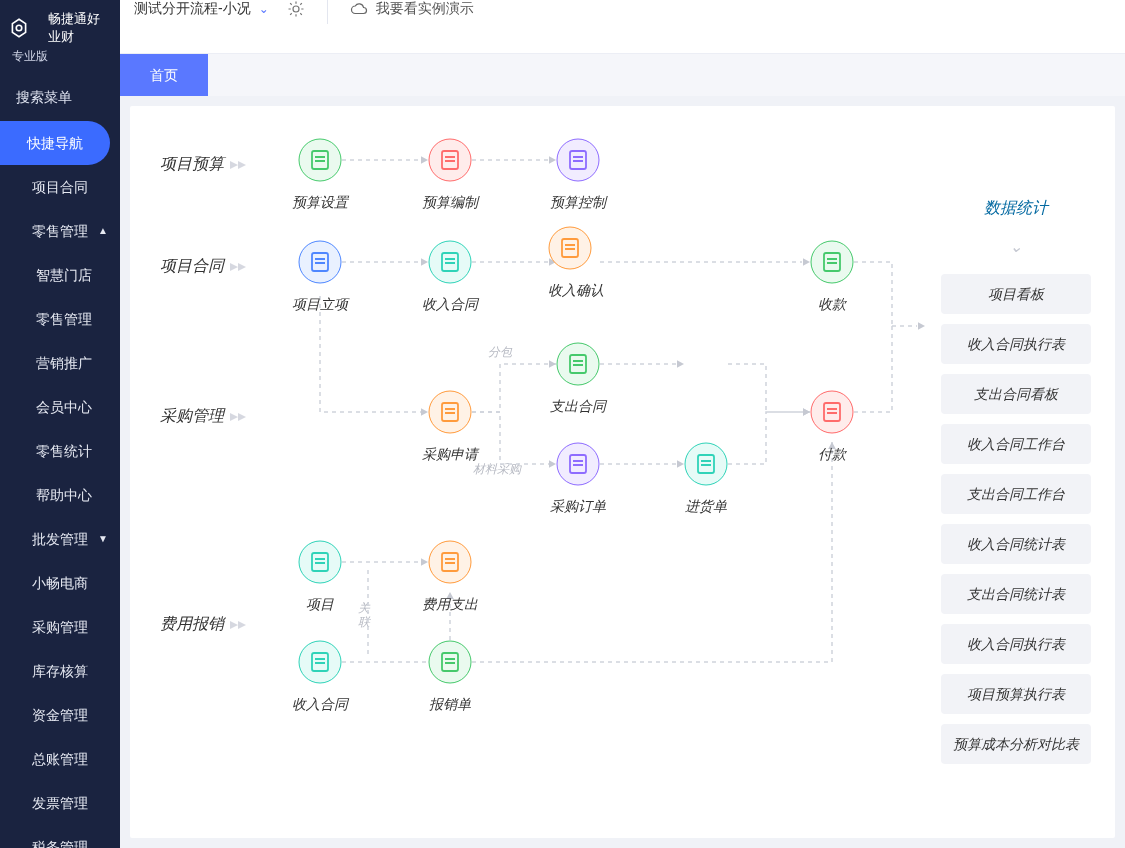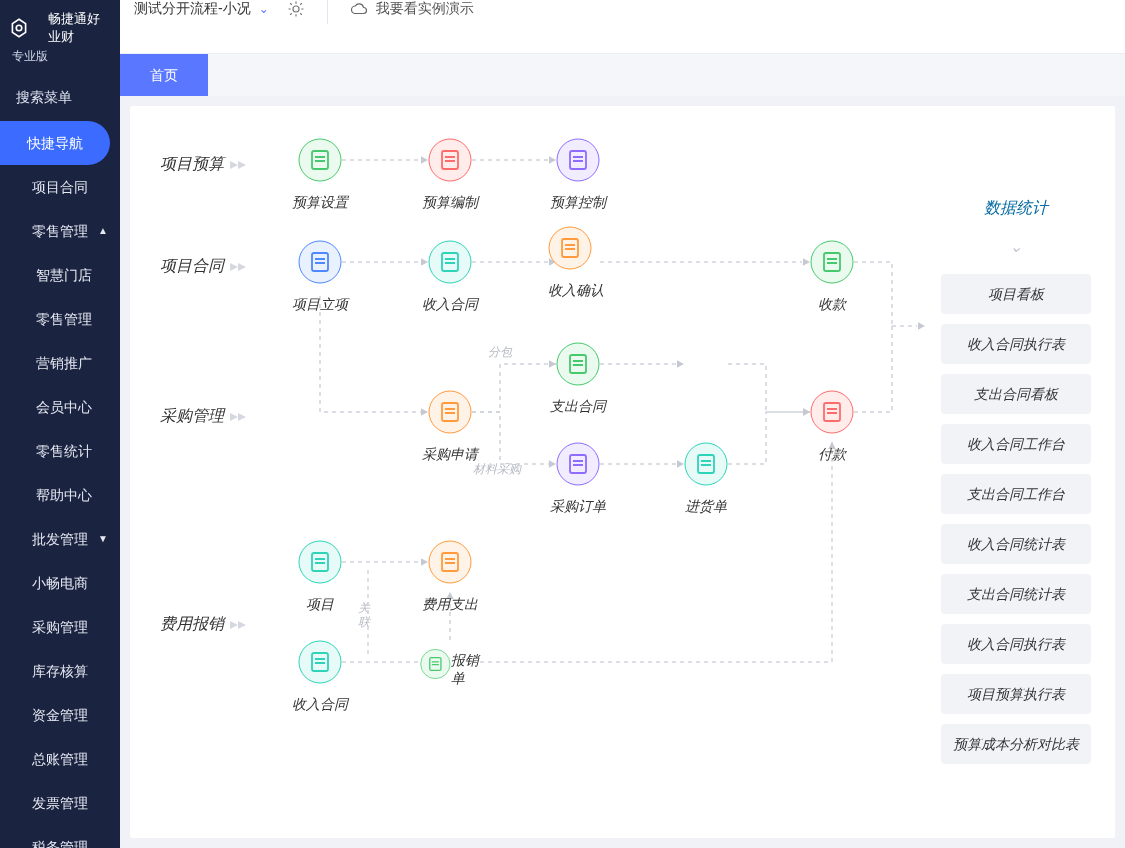--- a/index.html
+++ b/index.html
@@ -320,21 +320,21 @@
       </div>
       <div class="node-cyan" style="position: absolute; left: 160px; top: 534px; width: 60px; display: flex; flex-direction: column; align-items: center;">
         <svg width="44" height="44" viewBox="0 0 44 44">
           <circle cx="22" cy="22" r="21"></circle>
           <circle class="ring" cx="22" cy="22" r="21" fill="none" stroke-width="1"></circle>
           <rect x="14" y="13" width="16" height="18" rx="2" fill="none" stroke="#2fd3b8" stroke-width="1.8"></rect>
           <path d="M17 19h10M17 23h10" stroke="#2fd3b8" stroke-width="1.8"></path>
         </svg>
         <div class="node-label">收入合同</div>
       </div>
-      <div class="node-green" style="position: absolute; left: 290px; top: 534px; width: 60px; display: flex; align-items: center;">
+      <div class="node-green" style="position: absolute; left: 290px; top: 534px; width: 60px; display: flex; flex-direction: column; align-items: center;">
         <svg width="44" height="44" viewBox="0 0 44 44">
           <circle cx="22" cy="22" r="21"></circle>
           <circle class="ring" cx="22" cy="22" r="21" fill="none" stroke-width="1"></circle>
           <rect x="14" y="13" width="16" height="18" rx="2" fill="none" stroke="#46c96c" stroke-width="1.8"></rect>
           <path d="M17 19h10M17 23h10" stroke="#46c96c" stroke-width="1.8"></path>
         </svg>
         <div class="node-label">报销单</div>
       </div>
     </div>
 </div>

